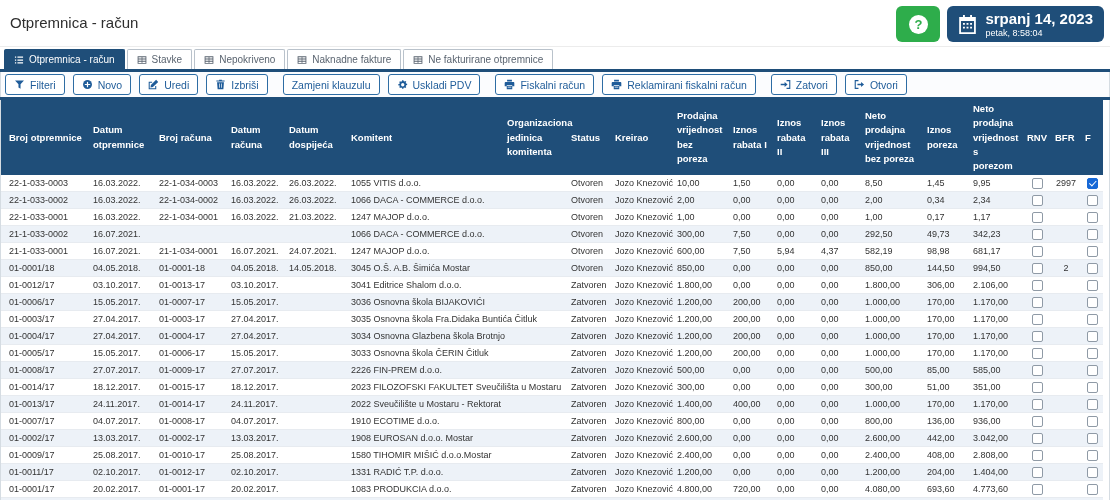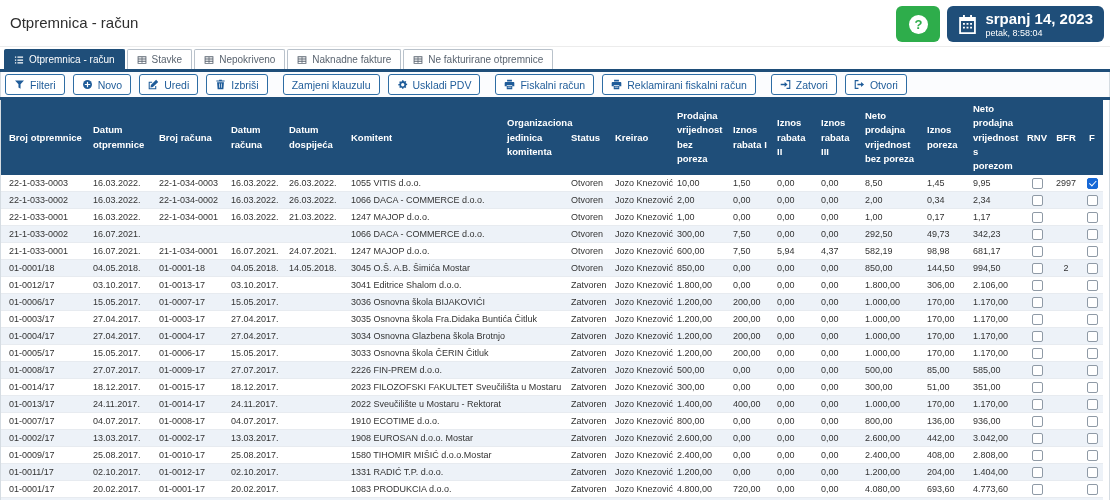--- a/index.html
+++ b/index.html
@@ -32,21 +32,21 @@
   .btn-group{display:flex;gap:8px;}
   .tbtn{display:flex;align-items:center;gap:5px;background:#fff;border:1px solid #2e6da4;
     color:#1f5c99;font-size:10.5px;padding:2px 8px;height:21px;box-sizing:border-box;
     border-radius:3px;cursor:pointer;font-family:inherit;white-space:nowrap;}
   .bicon svg{width:11px;height:11px;display:block;}
   .grid-wrap{border-left:1px solid #d5dce2;border-right:1px solid #d5dce2;background:#fff;}
   table{border-collapse:collapse;table-layout:fixed;width:1102px;}
   thead th{background:#1F4E79;color:#fff;font-size:9.5px;font-weight:bold;text-align:left;
     vertical-align:middle;padding:2px 4px;height:50px;box-sizing:border-box;line-height:1.5;}
   thead th:first-child{padding-left:8px;}
-  thead th.center{text-align:center;}
+  thead th.center{text-align:left;}
   tbody td{font-size:9px;color:#333;padding:0 4px;height:16px;white-space:nowrap;
     overflow:visible;border-bottom:1px solid #e7ebf0;}
   tbody td:first-child{padding-left:8px;}
   tbody tr:nth-child(odd){background:#fff;}
   tbody tr:nth-child(even){background:#EDF2F8;}
   tbody tr{cursor:pointer;}
   td.center{text-align:center;}
   input[type=checkbox]{appearance:none;-webkit-appearance:none;width:11px;height:11px;
     border:1px solid #8f9aa6;border-radius:2px;background:#fff;margin:0;vertical-align:middle;
     cursor:pointer;position:relative;}

